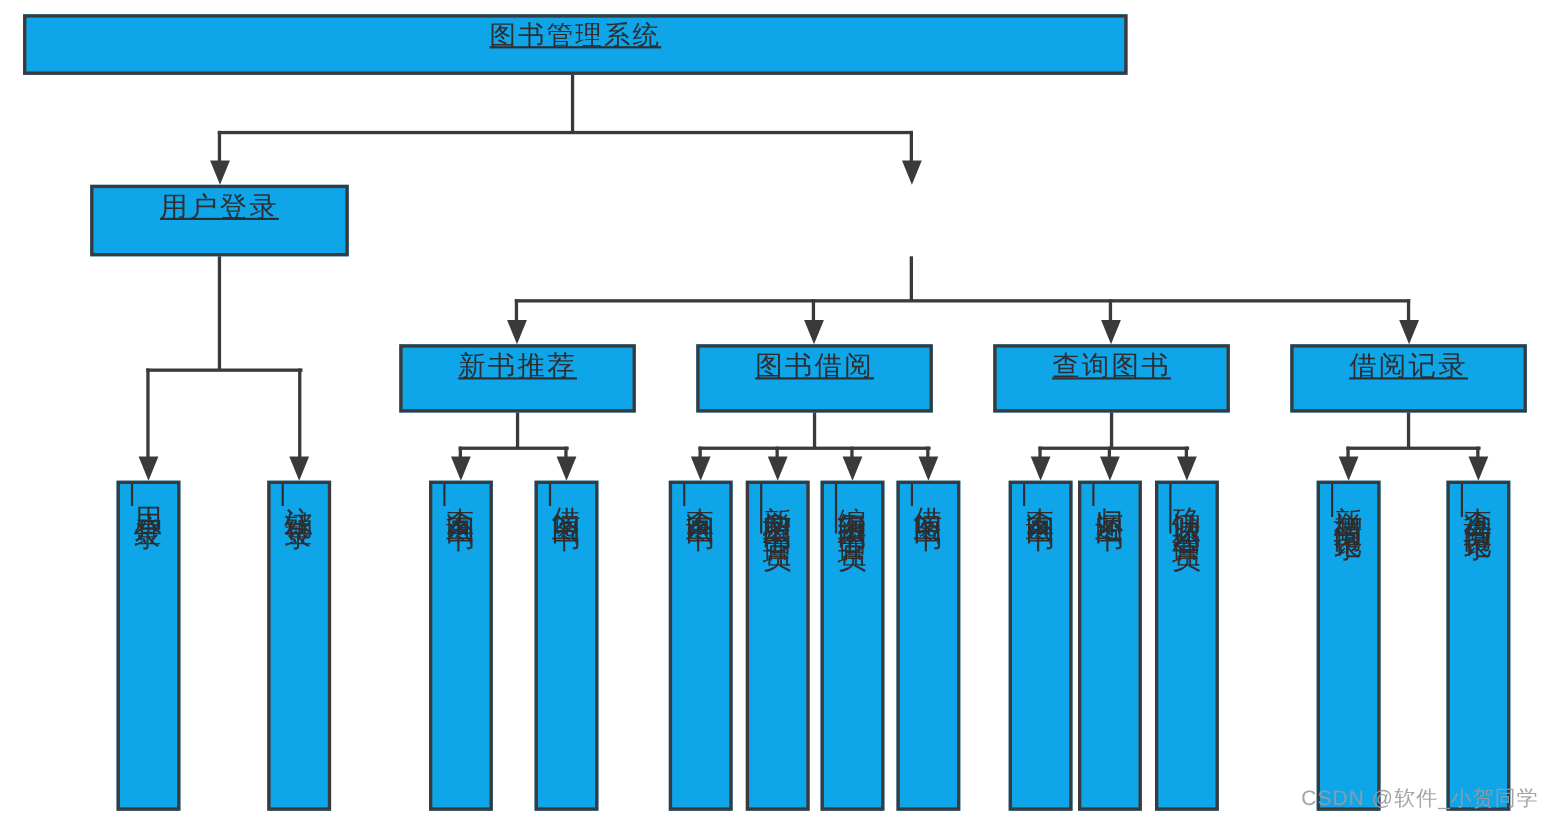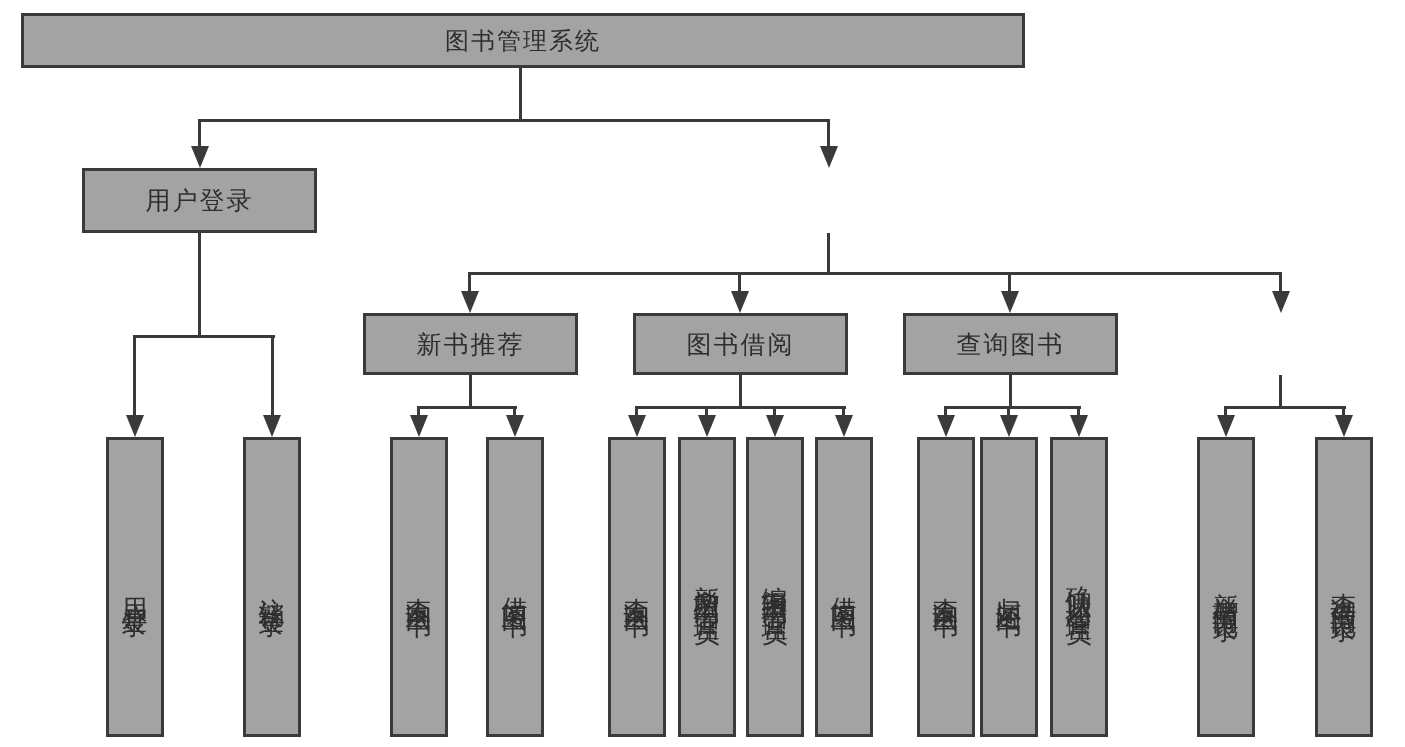--- a/index.html
+++ b/index.html
@@ -8,23 +8,24 @@
     --bg:#ffffff;
     --watermark:#9b9b9e;
   }
   *{margin:0;padding:0;box-sizing:border-box;}
   html,body{background:var(--bg);}
   body{font-family:"Liberation Sans","DejaVu Sans",sans-serif;color:var(--text);}
   #canvas{
     position:relative;width:1405px;height:747px;background:var(--bg);overflow:hidden;
   }
   .box{
-    position:absolute;background:#a3a3a3;border:3px solid var(--line);
-    display:flex;align-items:center;justify-content:center;
+    position:absolute;background:#0ea5e9;border:3px solid var(--line);
+    display:flex;justify-content:center;
     color:var(--text);
+    text-decoration:underline;
   }
   .hlabel{font-size:25px;letter-spacing:2px;white-space:nowrap;}
   .title .hlabel{font-size:24px;}
   .vbox .vlabel{
     writing-mode:vertical-rl;text-orientation:mixed;
     font-size:26px;letter-spacing:5px;line-height:1;white-space:nowrap;
   }
   .hline,.vline{position:absolute;background:var(--line);}
   .hline{height:3px;}
   .vline{width:3px;}
@@ -79,20 +80,23 @@
   <div class="head" style="left:1272px;top:291px;"></div>
 
   <div class="box" style="left:363px;top:313px;width:215px;height:62px;">
     <span class="hlabel">新书推荐</span>
   </div>
   <div class="box" style="left:633px;top:313px;width:215px;height:62px;">
     <span class="hlabel">图书借阅</span>
   </div>
   <div class="box" style="left:903px;top:313px;width:215px;height:62px;">
     <span class="hlabel">查询图书</span>
+  </div>
+  <div class="box" style="left:1173px;top:313px;width:215px;height:62px;">
+    <span class="hlabel">借阅记录</span>
   </div>
 
   <div class="vline" style="left:469px;top:375px;height:33px;"></div>
   <div class="hline" style="left:417px;top:406px;width:100px;"></div>
   <div class="vline" style="left:417px;top:406px;height:10px;"></div>
   <div class="head" style="left:410px;top:415px;"></div>
   <div class="vline" style="left:513px;top:406px;height:10px;"></div>
   <div class="head" style="left:506px;top:415px;"></div>
 
   <div class="vline" style="left:739px;top:375px;height:33px;"></div>
@@ -159,14 +163,15 @@
     <span class="vlabel">确认归还（管理员）</span>
   </div>
 
   <div class="box vbox" style="left:1197px;top:437px;width:58px;height:300px;">
     <span class="vlabel">新增借阅记录</span>
   </div>
   <div class="box vbox" style="left:1315px;top:437px;width:58px;height:300px;">
     <span class="vlabel">查询借阅记录</span>
   </div>
 
+  <div class="watermark">CSDN @软件_小贺同学</div>
 
 </div>
 
 </body></html>

